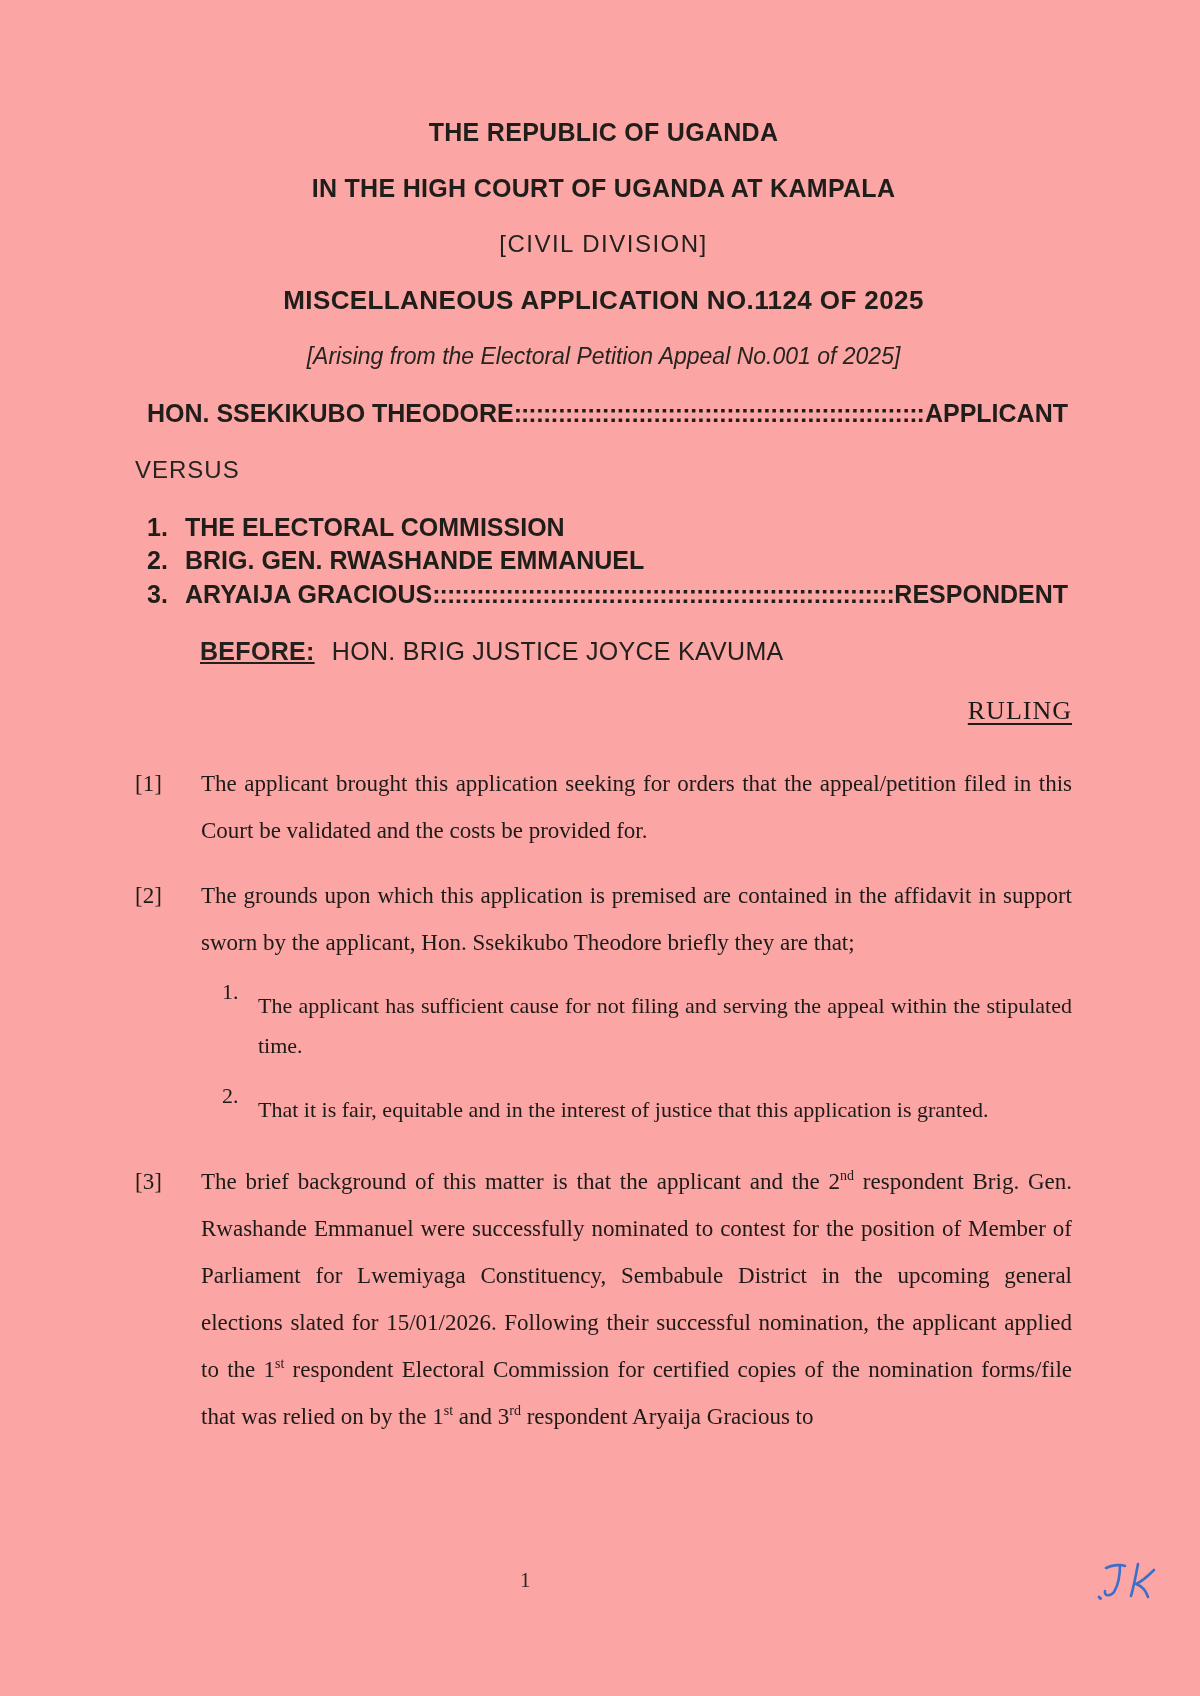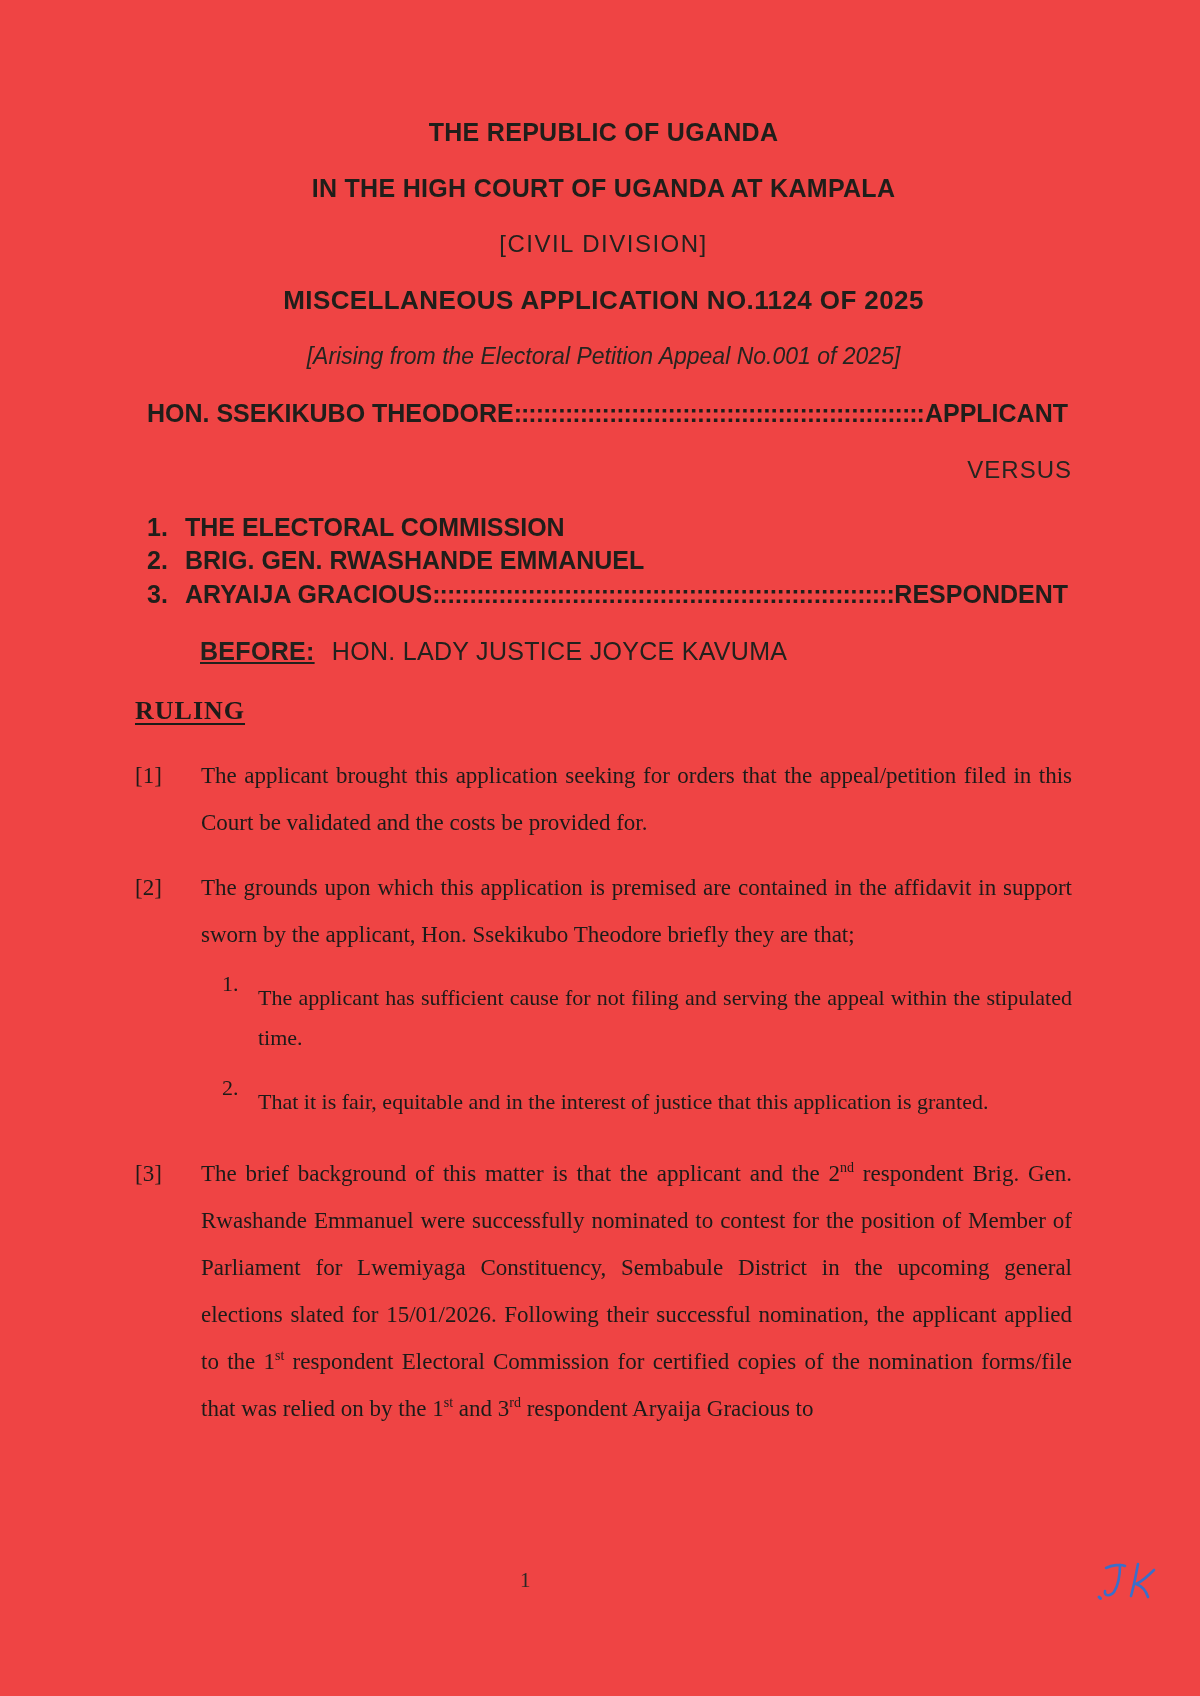--- a/index.html
+++ b/index.html
@@ -6,21 +6,21 @@
   html, body { background: #ffffff; }
   body {
     width: 1200px; height: 1696px;
     font-family: "Liberation Serif", serif;
     color: #1d1b18;
     position: relative;
     overflow: hidden;
   }
   .page {
     width: 1200px; height: 1696px;
-    background: #ef4444;
+    background: #fca5a5;
     position: relative;
     padding: 118px 128px 0 135px;
   }
   
   .hdr {
     font-family: "Liberation Sans", sans-serif;
     text-align: center;
   }
   .hdr-line1, .hdr-line2 {
     font-weight: bold; font-size: 25px; letter-spacing: 0.3px;
@@ -45,41 +45,41 @@
     display: flex; align-items: flex-start;
     margin: 0 4px 28px 12px;
   }
   .leader-dots {
     flex: 1 1 0; min-width: 0;
     overflow: hidden; white-space: nowrap;
     letter-spacing: -1px;
   }
   .versus {
     font-family: "Liberation Sans", sans-serif;
-    font-size: 24px; letter-spacing: 1px; text-align: right;
+    font-size: 24px; letter-spacing: 1px; text-align: left;
     color: #26241f; margin-bottom: 27px;
   }
   .respondents { margin: 0 4px 26px 12px; }
   .respondent-row {
     font-family: "Liberation Sans", sans-serif;
     font-weight: bold; font-size: 25px; color: #201e1a;
     display: flex; align-items: baseline;
     line-height: 1.33;
   }
   .respondent-num { width: 38px; flex: 0 0 auto; }
   
   .before-line {
     font-family: "Liberation Sans", sans-serif;
     font-size: 25px; color: #23211d;
     margin: 0 0 30px 65px; letter-spacing: 0.3px;
   }
   .before-label { font-weight: bold; text-decoration: underline; margin-right: 10px; text-align: right; }
   .ruling-title {
-    text-align: left; font-weight: bold; font-size: 26px;
-    letter-spacing: 1px; margin-bottom: 26px; color: #1d1b18;
+    text-align: right; font-weight: normal; font-size: 26px;
+    letter-spacing: 1px; margin-bottom: 34px; color: #1d1b18;
   }
   .ruling-title span { text-decoration: underline; text-underline-offset: 4px; }
   
   .para {
     display: flex; align-items: flex-start;
     font-size: 23px; line-height: 47px;
     margin-bottom: 18px; color: #1d1b18;
   }
   .para-num { width: 66px; flex: 0 0 auto; }
   .para-body { flex: 1 1 auto; text-align: justify; }
@@ -136,21 +136,21 @@
     <div class="respondent-row">
       <span class="respondent-num">3.</span>
       <span>ARYAIJA GRACIOUS</span>
       <span class="leader-dots">::::::::::::::::::::::::::::::::::::::::::::::::::::::::::::::::::::::::::::::::</span>
       <span>RESPONDENT</span>
     </div>
   </div>
 
   <div class="before-line">
     <span class="before-label">BEFORE:</span>
-    <span>HON. LADY JUSTICE JOYCE KAVUMA</span>
+    <span>HON. BRIG JUSTICE JOYCE KAVUMA</span>
   </div>
 
   <div class="ruling-title">
     <span>RULING</span>
   </div>
 
   <div class="para">
     <span class="para-num">[1]</span>
     <span class="para-body">The applicant brought this application seeking for orders that the appeal/petition filed in this Court be validated and the costs be provided for.</span>
   </div>

